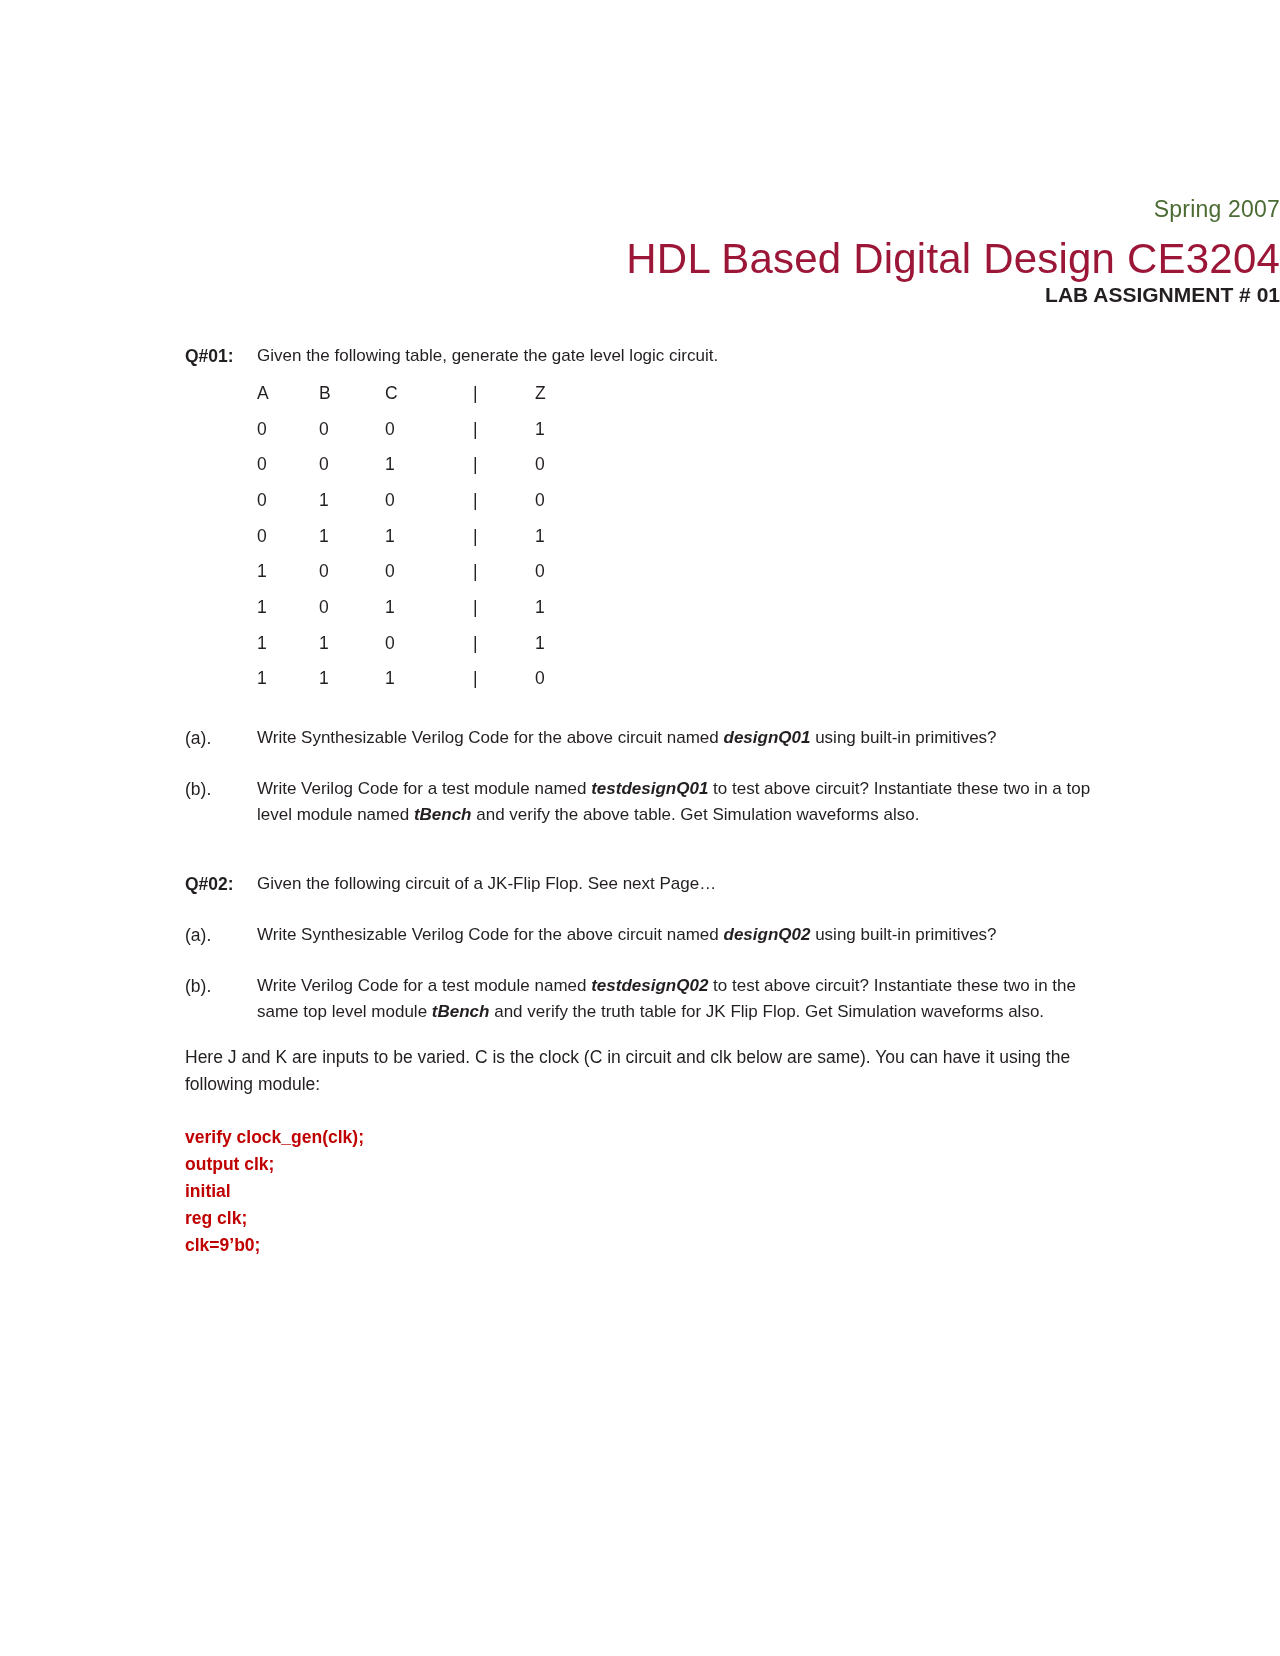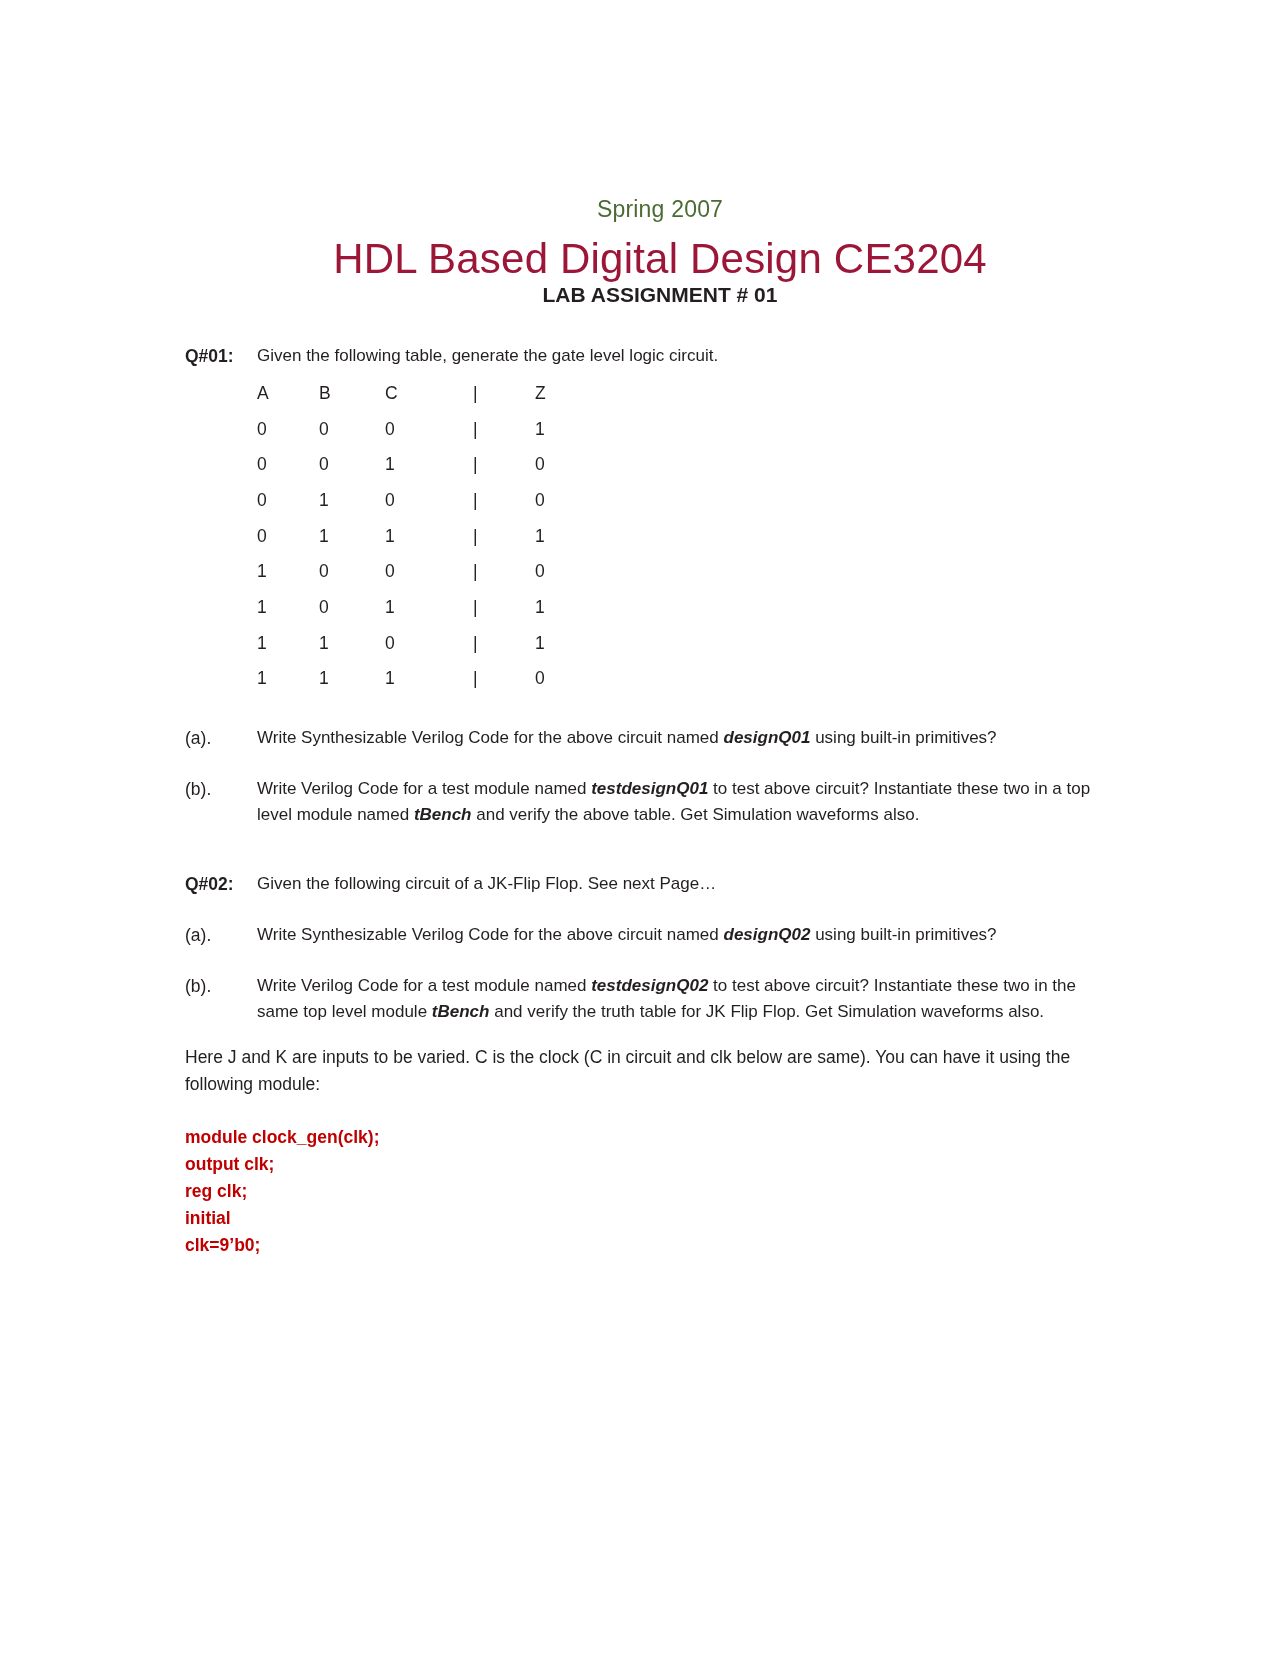--- a/index.html
+++ b/index.html
@@ -17,21 +17,21 @@
   }
   .page {
     position: relative;
     width: 1280px;
     height: 1656px;
     box-sizing: border-box;
   }
 
   
   .hdr {
-    text-align: center;
+    text-align: right;
     margin-top: 196px;
     padding-left: 40px;
   }
   .term {
     font-size: 23px;
     color: #4b6b33;
     letter-spacing: 0.2px;
   }
   .title {
     font-size: 42px;
@@ -225,22 +225,22 @@
     </div>
 
     <div class="qrow blockgap">
       <div class="qlabel plain">(b).</div>
       <div class="qtext"><span>Write Verilog Code for a test module named </span><span class="bi">testdesignQ02</span><span> to test above circuit? Instantiate these two in the same top level module </span><span class="bi">tBench</span><span> and verify the truth table for JK Flip Flop. Get Simulation waveforms also.</span></div>
     </div>
 
     <div class="para">Here J and K are inputs to be varied. C is the clock (C in circuit and clk below are same). You can have it using the following module:</div>
 
     <div class="code">
-      <div>module clock_gen(clk);</div>
+      <div>verify clock_gen(clk);</div>
       <div>output clk;</div>
+      <div>initial</div>
       <div>reg clk;</div>
-      <div>initial</div>
       <div>clk=9’b0;</div>
     </div>
 
   </div>
 
 </div>
 
 </body></html>

